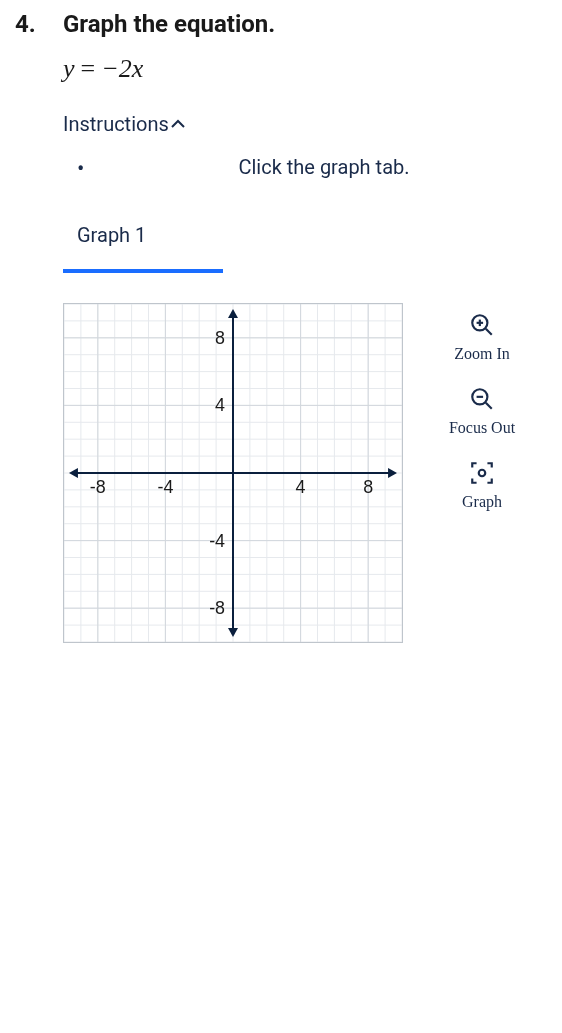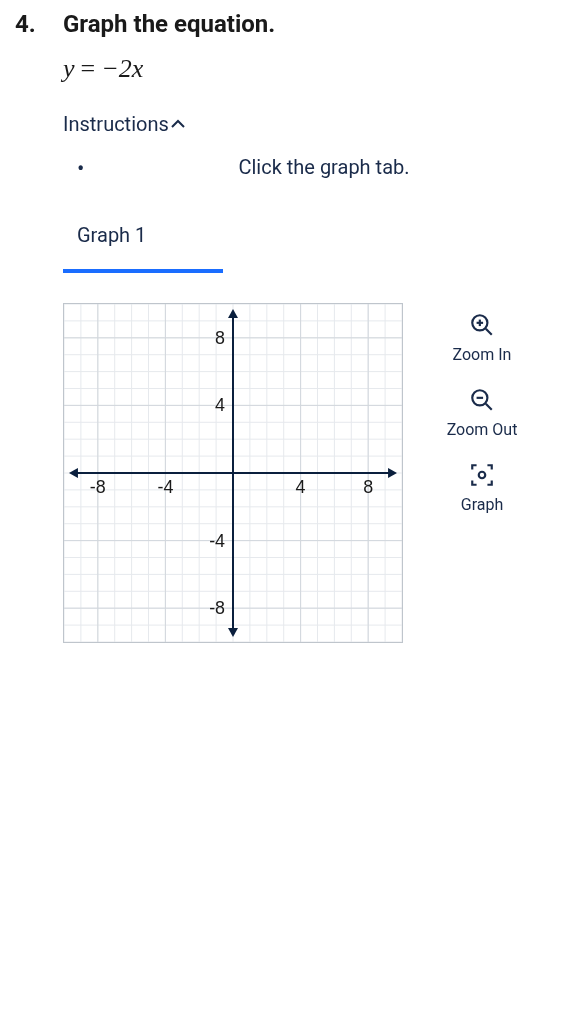--- a/index.html
+++ b/index.html
@@ -124,20 +124,21 @@
       padding-top: 8px;
       width: 110px;
     }
     .control {
       display: flex;
       flex-direction: column;
       align-items: center;
       gap: 6px;
       cursor: pointer;
       color: #1a2b4a;
+      font-family: Liberation Serif, serif;
     }
     .control-icon {
       width: 28px;
       height: 28px;
       display: flex;
       align-items: center;
       justify-content: center;
     }
     .control-label {
       font-size: 16px;
@@ -256,21 +257,21 @@
           <div class="control-label">Zoom In</div>
         </div>
         <div class="control">
           <div class="control-icon">
             <svg viewBox="0 0 24 24" width="26" height="26" fill="none" stroke="#1a2b4a" stroke-width="2">
               <circle cx="10" cy="10" r="7"></circle>
               <line x1="15.5" y1="15.5" x2="21" y2="21"></line>
               <line x1="7" y1="10" x2="13" y2="10"></line>
             </svg>
           </div>
-          <div class="control-label">Zoom Out</div>
+          <div class="control-label">Focus Out</div>
         </div>
         <div class="control">
           <div class="control-icon">
             <svg viewBox="0 0 24 24" width="26" height="26" fill="none" stroke="#1a2b4a" stroke-width="2">
               <path d="M3 7 L3 3 L7 3"></path>
               <path d="M17 3 L21 3 L21 7"></path>
               <path d="M21 17 L21 21 L17 21"></path>
               <path d="M7 21 L3 21 L3 17"></path>
               <circle cx="12" cy="12" r="3"></circle>
             </svg>

